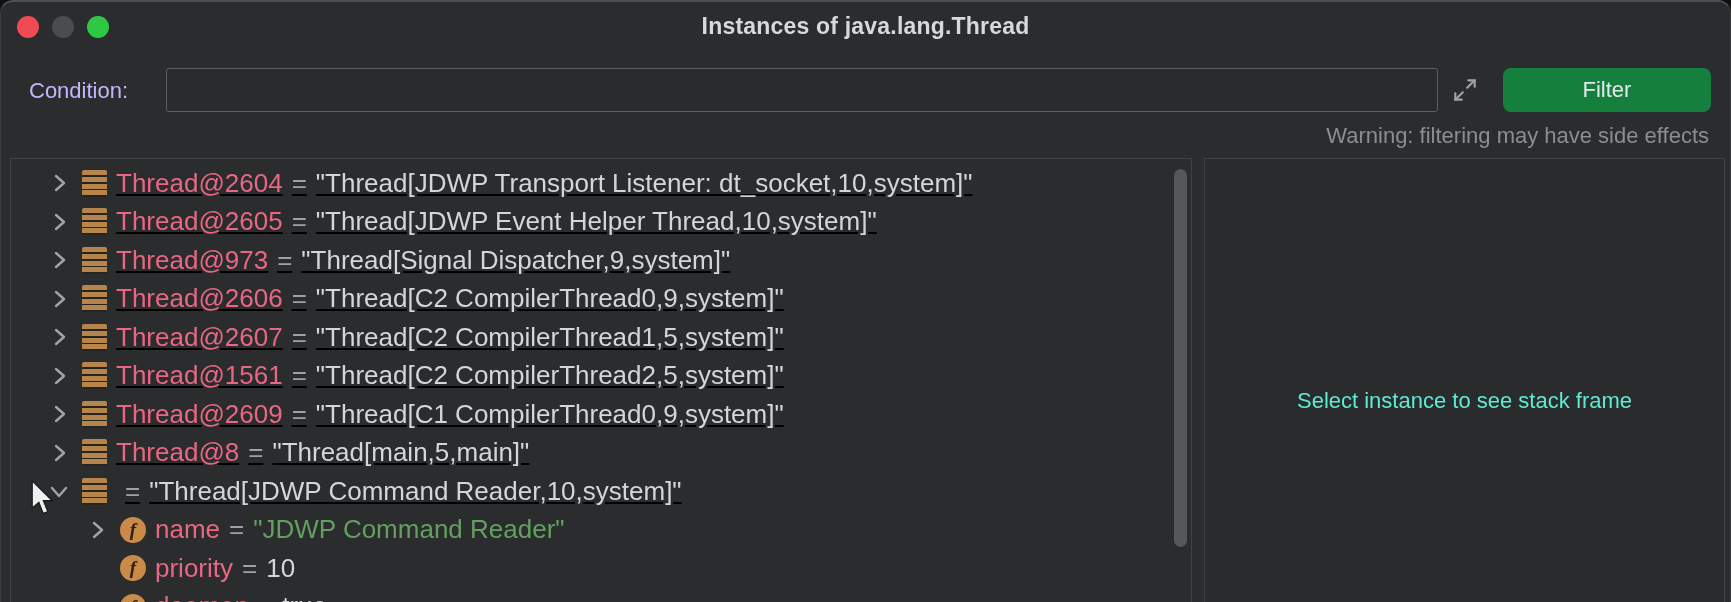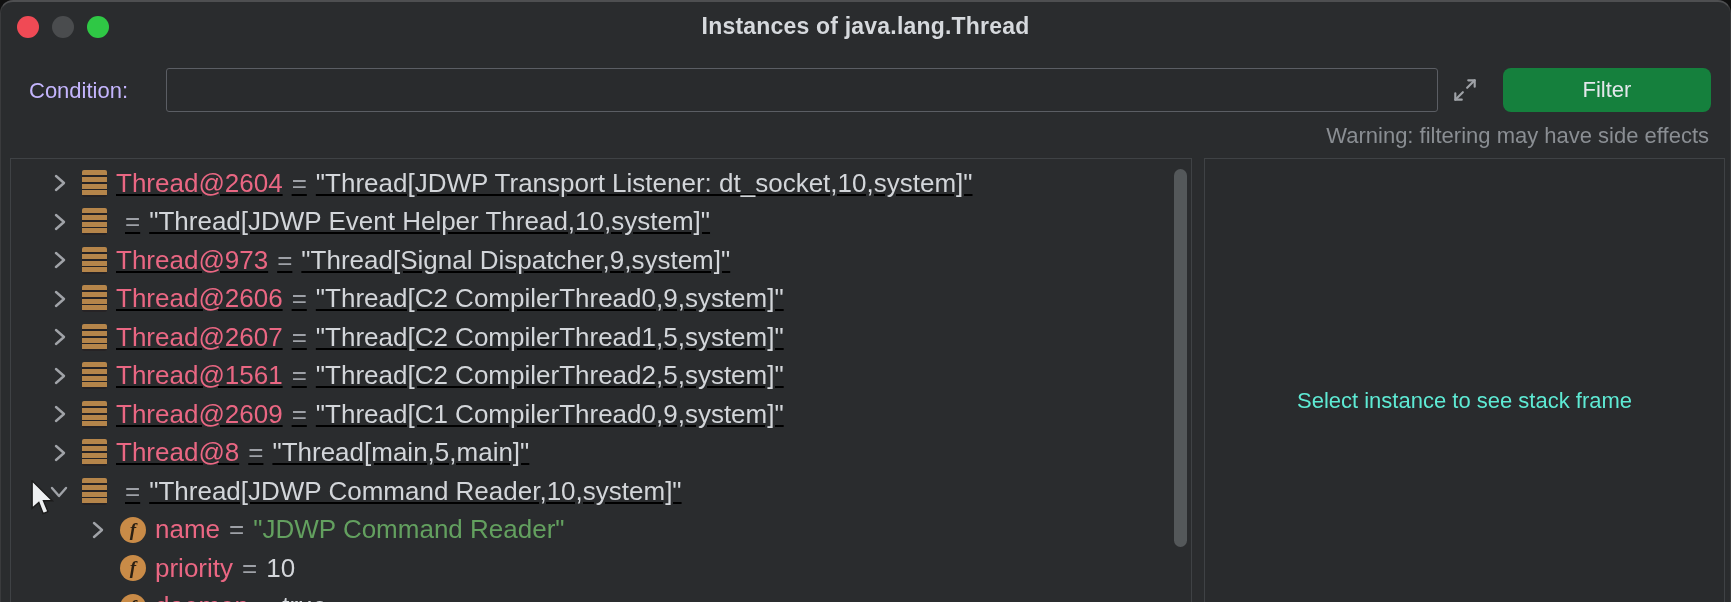--- a/index.html
+++ b/index.html
@@ -95,20 +95,21 @@
         <span class="rval">"Thread[JDWP Transport Listener: dt_socket,10,system]"</span>
       </div>
 
       <div class="row lvl0">
         <span class="chev">
             <svg width="26" height="26" viewBox="0 0 26 26" fill="none" stroke="#A0A3A8" stroke-width="2.4" stroke-linecap="round" stroke-linejoin="round">
               <polyline points="10,6 18,13 10,20"></polyline>
             </svg>
           </span>
         <span class="ticon"></span>
+        <span class="rname">Thread@2605</span>
         <span class="eq">=</span>
         <span class="rval">"Thread[JDWP Event Helper Thread,10,system]"</span>
       </div>
 
       <div class="row lvl0">
         <span class="chev">
             <svg width="26" height="26" viewBox="0 0 26 26" fill="none" stroke="#A0A3A8" stroke-width="2.4" stroke-linecap="round" stroke-linejoin="round">
               <polyline points="10,6 18,13 10,20"></polyline>
             </svg>
           </span>

